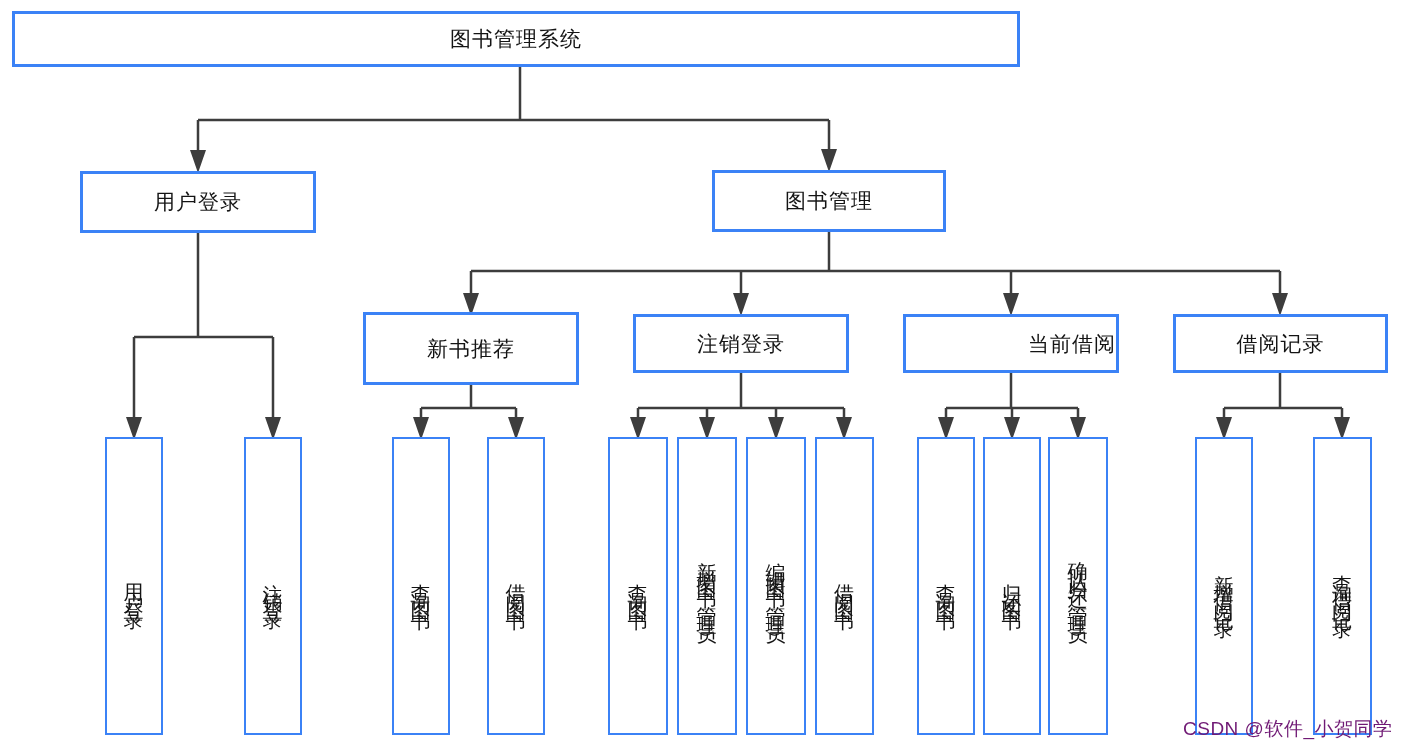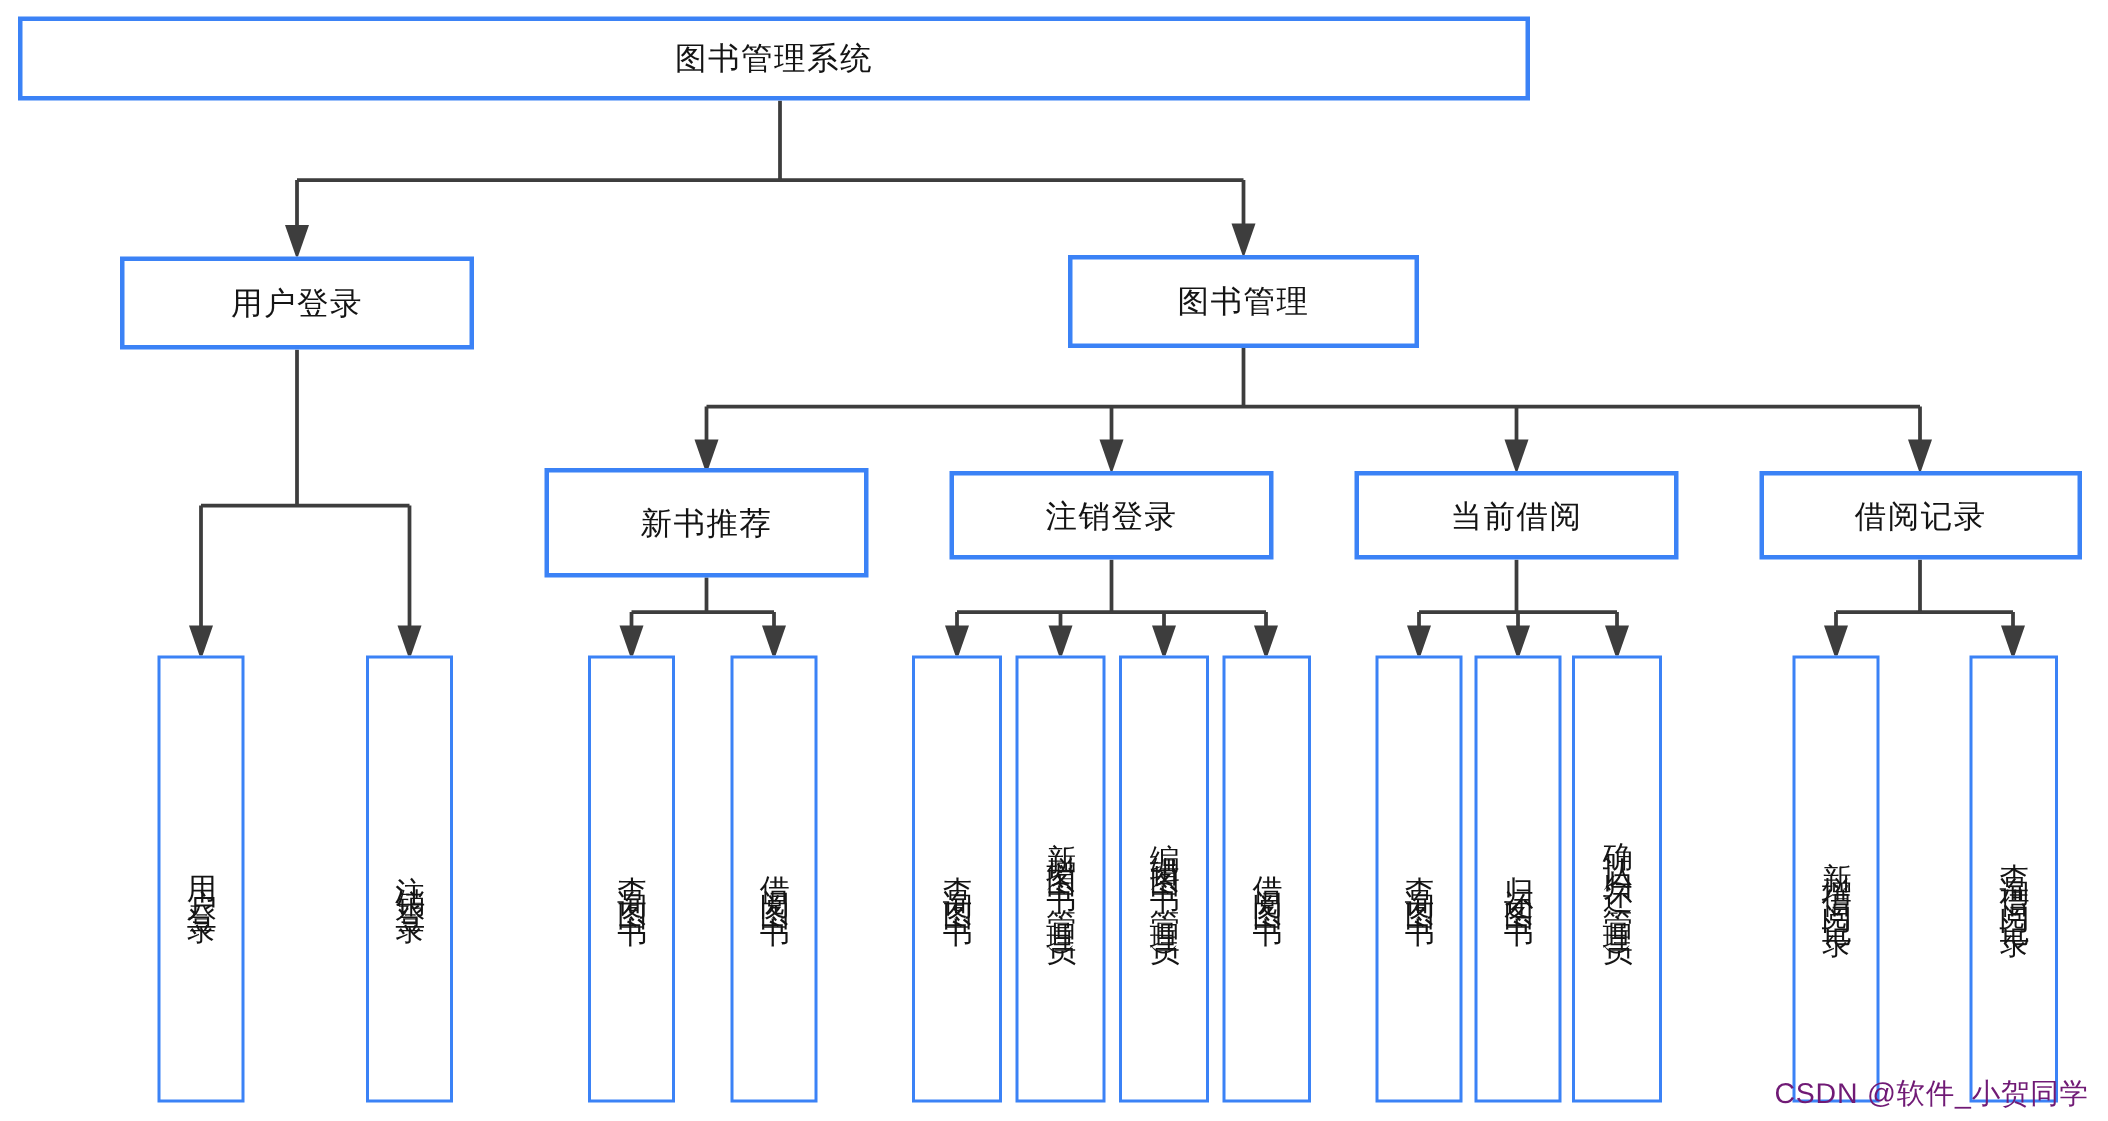--- a/index.html
+++ b/index.html
@@ -121,21 +121,21 @@
   <div class="node lvl" style="left:712px; top:170px; width:234px; height:62px;">
     <span>图书管理</span>
   </div>
 
   <div class="node lvl" style="left:363px; top:312px; width:216px; height:73px;">
     <span>新书推荐</span>
   </div>
   <div class="node lvl" style="left:633px; top:314px; width:216px; height:59px;">
     <span>注销登录</span>
   </div>
-  <div class="node lvl" style="left:903px; top:314px; width:216px; height:59px;">
+  <div class="node lvl" style="left:903px; top:314px; width:216px; height:59px;justify-content:flex-end;">
     <span>当前借阅</span>
   </div>
   <div class="node lvl" style="left:1173px; top:314px; width:215px; height:59px;">
     <span>借阅记录</span>
   </div>
 
   <div class="node leaf" style="left:105px; top:437px; width:58px; height:298px;">
     <span class="vtext">用户登录</span>
   </div>
   <div class="node leaf" style="left:244px; top:437px; width:58px; height:298px;">

